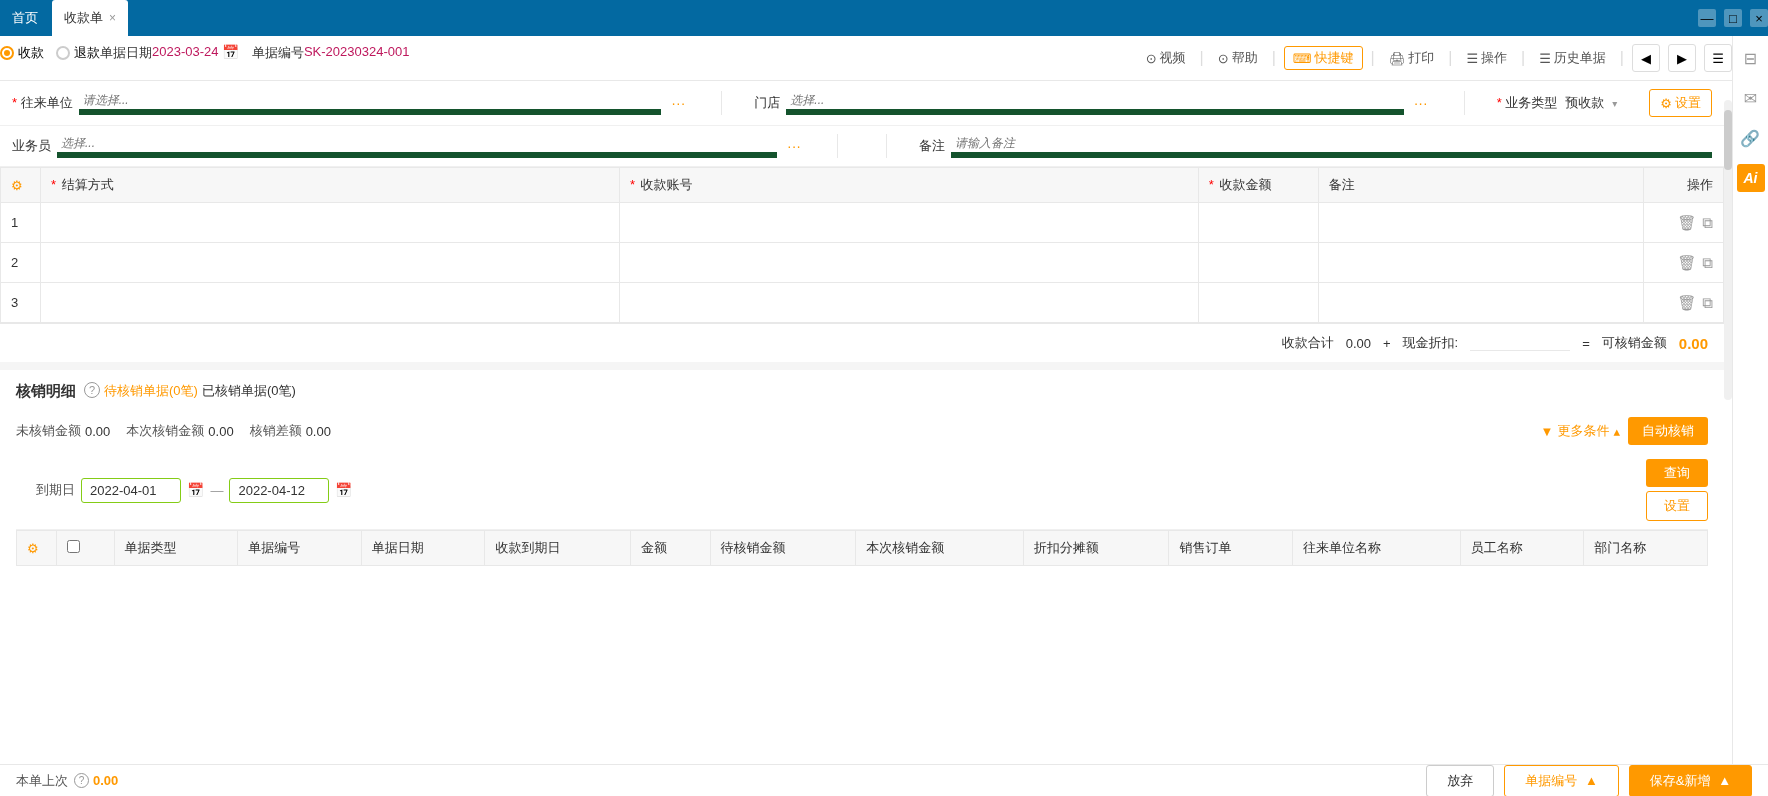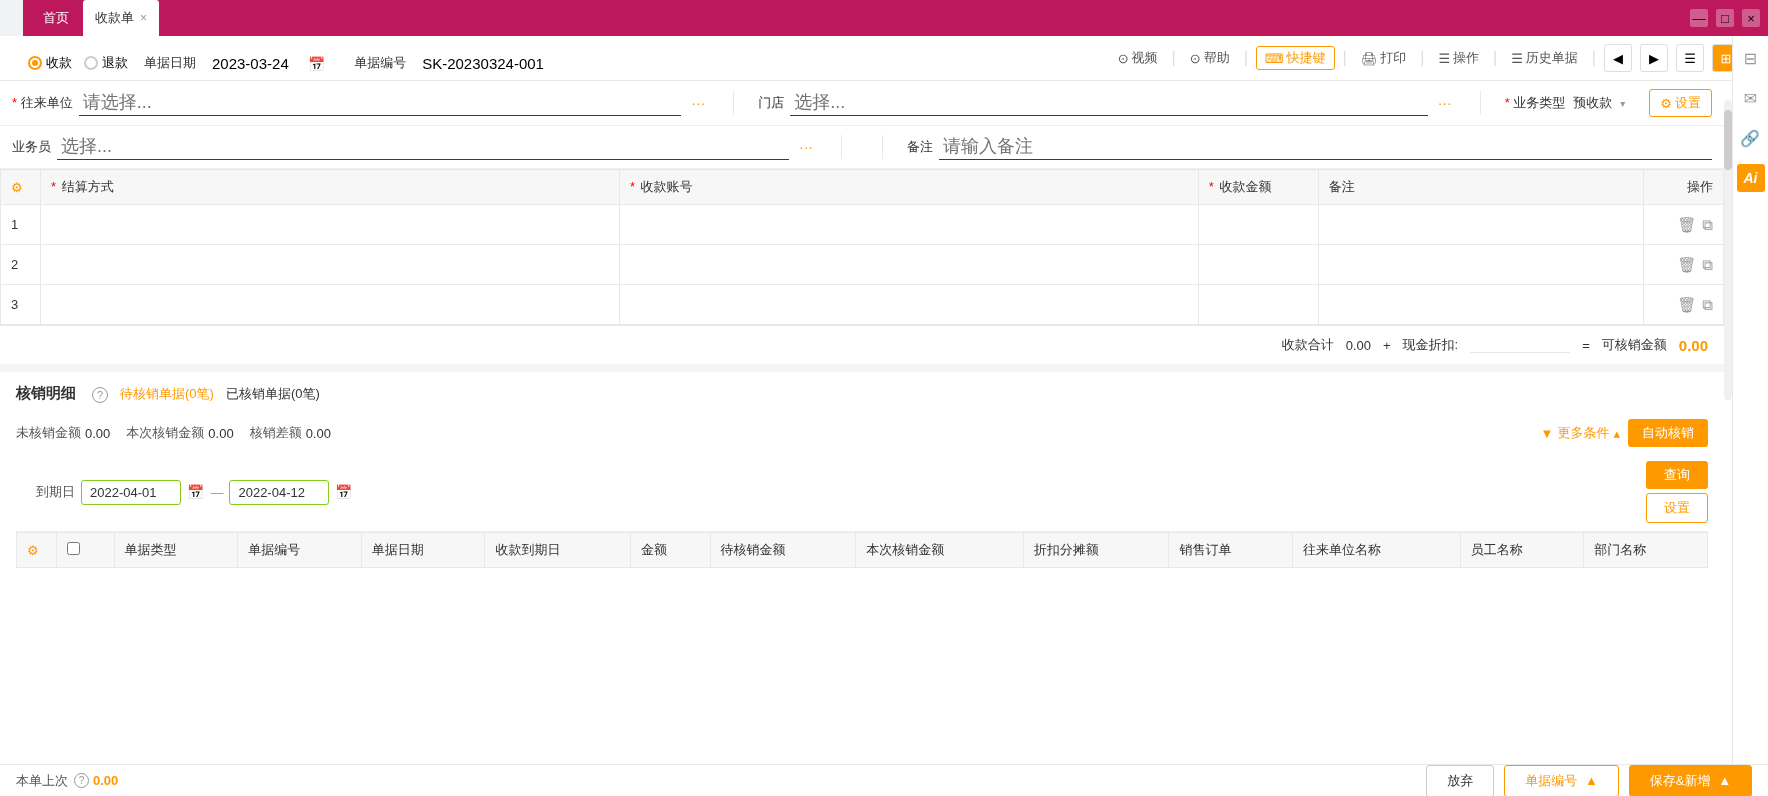--- a/index.html
+++ b/index.html
@@ -2,24 +2,23 @@
 <html><head>
   <meta charset="utf-8">
   <style>
     * { box-sizing: border-box; margin: 0; padding: 0; font-family: 'Microsoft YaHei', Arial, sans-serif; font-size: 13px; }
     body { background: #f0f2f5; width: 1768px; height: 796px; overflow: hidden; }
 
     
     .top-nav {
       display: flex;
       align-items: center;
-      background: #be185d;
+      background: #0369a1;
       height: 36px;
-      padding: 0 8px;
-      margin-left: 23px;
+      padding: 0 0;
     }
     .top-nav .nav-home {
       color: #fff;
       padding: 0 12px;
       height: 36px;
       line-height: 36px;
       cursor: pointer;
       font-size: 13px;
     }
     .top-nav .nav-tab {
@@ -47,72 +46,72 @@
       margin: 0;
       padding: 0;
       height: calc(796px - 36px);
       overflow-y: auto;
       overflow-x: hidden;
     }
 
     
     .toolbar-row {
       display: flex;
-      align-items: flex-end;
-      padding: 8px 28px;
+      align-items: flex-start;
+      padding: 8px 0;
       border-bottom: 1px solid #e8e8e8;
-      gap: 16px;
       background: #fff;
     }
     .radio-group { display: flex; align-items: center; gap: 12px; }
     .radio-item { display: flex; align-items: center; gap: 4px; cursor: pointer; }
     .radio-dot {
       width: 14px; height: 14px; border-radius: 50%;
       border: 2px solid #ccc;
       display: flex; align-items: center; justify-content: center;
     }
     .radio-dot.active { border-color: #f90; }
     .radio-dot.active::after { content: ''; width: 6px; height: 6px; border-radius: 50%; background: #f90; }
     .field-label { color: #333; font-size: 13px; }
-    .field-value { color: #000000; font-size: 15px; }
+    .field-value { color: #be185d; font-size: 13px; }
     .date-icon { color: #f90; font-size: 14px; cursor: pointer; margin-left: 4px; }
     .toolbar-spacer { flex: 1; }
     .toolbar-right { display: flex; align-items: center; gap: 8px; }
     .toolbar-btn { display: flex; align-items: center; gap: 3px; color: #555; cursor: pointer; font-size: 12px; padding: 2px 6px; }
     .toolbar-btn.highlight { color: #f90; border: 1px solid #f90; border-radius: 3px; padding: 2px 8px; }
     .toolbar-divider { color: #ddd; font-size: 16px; }
     .toolbar-btn-icon { width: 28px; height: 28px; border: 1px solid #ddd; border-radius: 3px; display: flex; align-items: center; justify-content: center; cursor: pointer; background: #fff; }
 
     
     .form-row {
       display: flex;
       align-items: center;
       padding: 8px 12px;
       border-bottom: 1px solid #f0f0f0;
-      gap: 8px;
+      gap: 16px;
       background: #fff;
     }
     .form-field {
       display: flex;
       align-items: center;
       gap: 6px;
       flex: 1;
     }
     .form-field-label { color: #333; white-space: nowrap; }
     .form-field-label.required::before { content: '* '; color: #f00; }
     .form-input {
       flex: 1;
       border: none;
-      border-bottom: 1px solid #14532d;
+      border-bottom: 6px solid #14532d;
       outline: none;
       padding: 2px 4px;
       color: #999;
-      font-size: 18px;
+      font-size: 12px;
       background: transparent;
       min-width: 120px;
+      font-style: italic;
     }
     .more-icon { color: #f90; cursor: pointer; font-size: 14px; padding: 0 4px; }
     .form-divider { width: 1px; height: 24px; background: #e8e8e8; margin: 0 16px; }
     .form-select-val { color: #333; font-size: 13px; }
     .settings-btn {
       background: #fff;
       border: 1px solid #f90;
       color: #f90;
       border-radius: 3px;
       padding: 4px 10px;
@@ -177,22 +176,22 @@
       background: #f5f5f5;
     }
 
     
     .hexiao-section {
       background: #fff;
       padding: 12px 16px 0;
     }
     .hexiao-header {
       display: flex;
-      align-items: flex-end;
-      gap: 12px;
+      align-items: flex-start;
+      gap: 4px;
       margin-bottom: 10px;
     }
     .hexiao-title { font-size: 15px; font-weight: bold; color: #333; }
     .hexiao-tab {
       color: #f90;
       cursor: pointer;
       font-size: 13px;
     }
     .info-icon { 
       width: 16px; height: 16px; border-radius: 50%;

